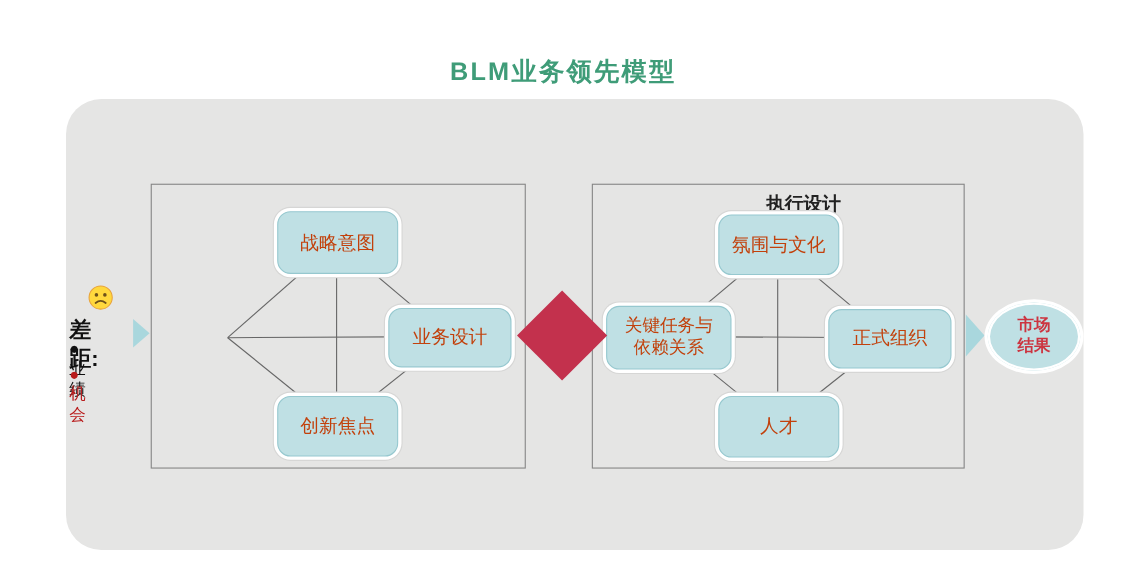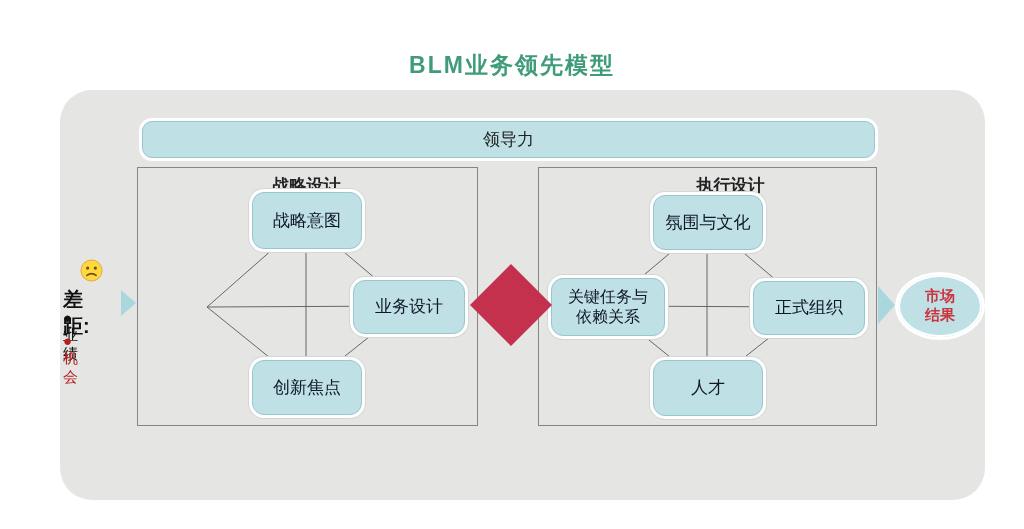--- a/index.html
+++ b/index.html
@@ -25,21 +25,21 @@
 
   .bar{position:absolute;left:142px;width:731px;z-index:3;background:#BFE0E4;
     border:1px solid #96C8CF;border-radius:10px;box-shadow:0 0 0 3px #ffffff;
     display:flex;align-items:center;justify-content:center;font-size:17px;color:#222;}
   .bar.leadership{top:121px;height:35px;}
   .bar.values{top:437px;height:34px;}
 
   .node{position:absolute;z-index:3;background:#BFE0E4;border:1px solid #96C8CF;
     border-radius:12px;box-shadow:0 0 0 3px #ffffff,0 0 0 4px #d6d6d5;
     display:flex;flex-direction:column;align-items:center;justify-content:center;
-    text-align:center;font-size:17px;color:#0f172a;line-height:1.25;}
+    text-align:center;font-size:17px;color:#c2410c;line-height:1.25;}
   .n-strategic-intent{left:252px;top:192px;width:108px;height:55px;}
   .n-market-insight{left:151px;top:281px;width:112px;height:52px;}
   .n-business-design{left:353px;top:280px;width:110px;height:52px;}
   .n-innovation-focus{left:252px;top:360px;width:108px;height:53px;}
   .n-atmosphere{left:653px;top:195px;width:108px;height:53px;}
   .n-key-tasks{left:551px;top:278px;width:112px;height:56px;font-size:16px;}
   .n-formal-org{left:753px;top:281px;width:110px;height:52px;}
   .n-talent{left:653px;top:360px;width:108px;height:54px;}
 
   .diamond{position:absolute;left:482px;top:276px;width:58px;height:58px;
@@ -86,28 +86,24 @@
       <line x1="408" y1="306" x2="306" y2="387"></line>
       <line x1="707" y1="222" x2="607" y2="306"></line>
       <line x1="707" y1="222" x2="808" y2="307"></line>
       <line x1="707" y1="222" x2="707" y2="387"></line>
       <line x1="607" y1="306" x2="808" y2="307"></line>
       <line x1="607" y1="306" x2="707" y2="387"></line>
       <line x1="808" y1="307" x2="707" y2="387"></line>
     </g>
   </svg>
 
-  <div class="bar leadership">
-    <span>领导力</span>
-  </div>
 
   <div class="bigbox strategy"></div>
   <div class="bigbox execution"></div>
 
-  <div class="section-title strategy">战略设计</div>
   <div class="section-title execution">执行设计</div>
 
   <div class="node n-strategic-intent">
     <span>战略意图</span>
   </div>
   <div class="node n-business-design">
     <span>业务设计</span>
   </div>
   <div class="node n-innovation-focus">
     <span>创新焦点</span>

